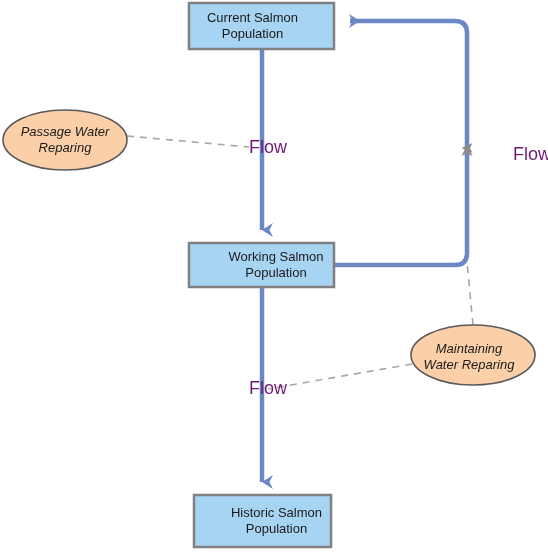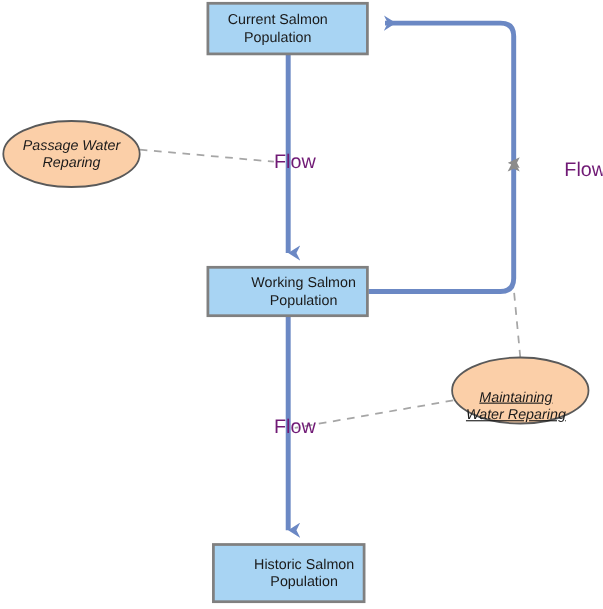--- a/index.html
+++ b/index.html
@@ -119,21 +119,21 @@
   <div class="node-label box-label" style="left:194px; top:505px; width:165px;">
     <div>Historic Salmon</div>
     <div>Population</div>
   </div>
 
   <div class="node-label ellipse-label" style="left:3px; top:124px; width:124px;">
     <div>Passage Water</div>
     <div>Reparing</div>
   </div>
 
-  <div class="node-label ellipse-label" style="left:411px; top:353px; width:116px;text-decoration:underline;">
+  <div class="node-label ellipse-label" style="left:411px; top:341px; width:116px;">
     <div>Maintaining</div>
     <div>Water Reparing</div>
   </div>
 
   <div class="edge-label" style="left:249px; top:140px;">Flow</div>
   <div class="edge-label" style="left:513px; top:147px;">Flow</div>
   <div class="edge-label" style="left:249px; top:381px;">Flow</div>
 
 </div>
 

